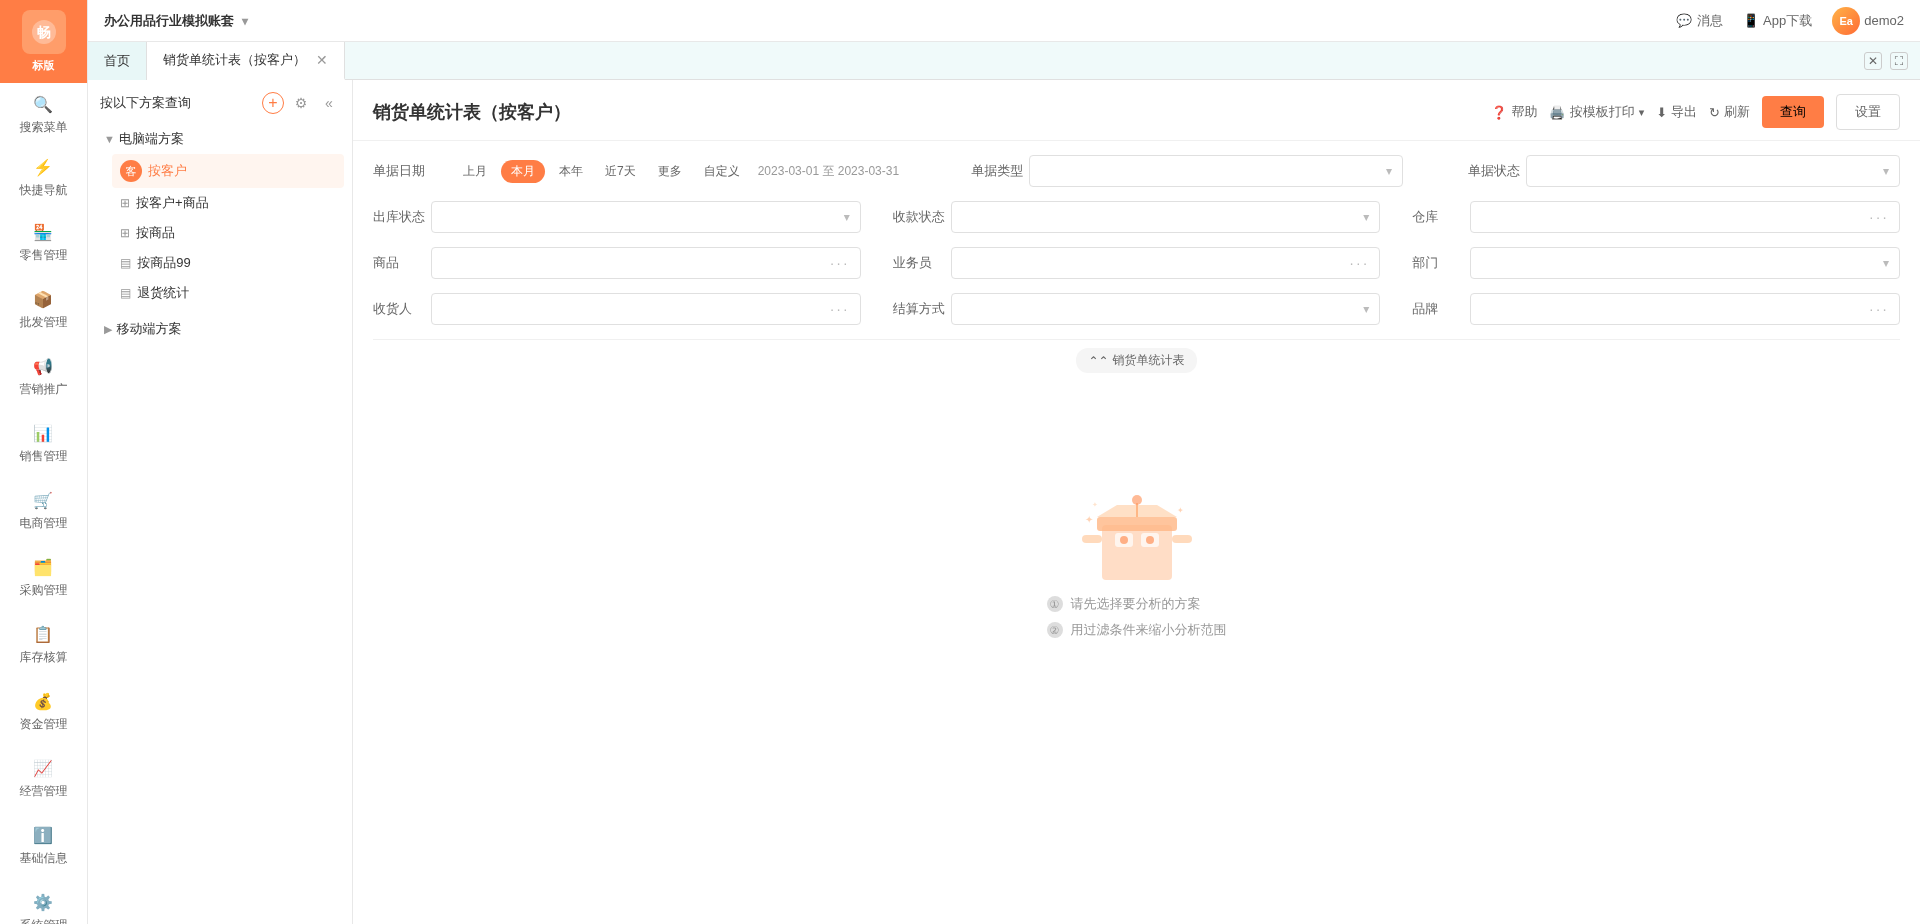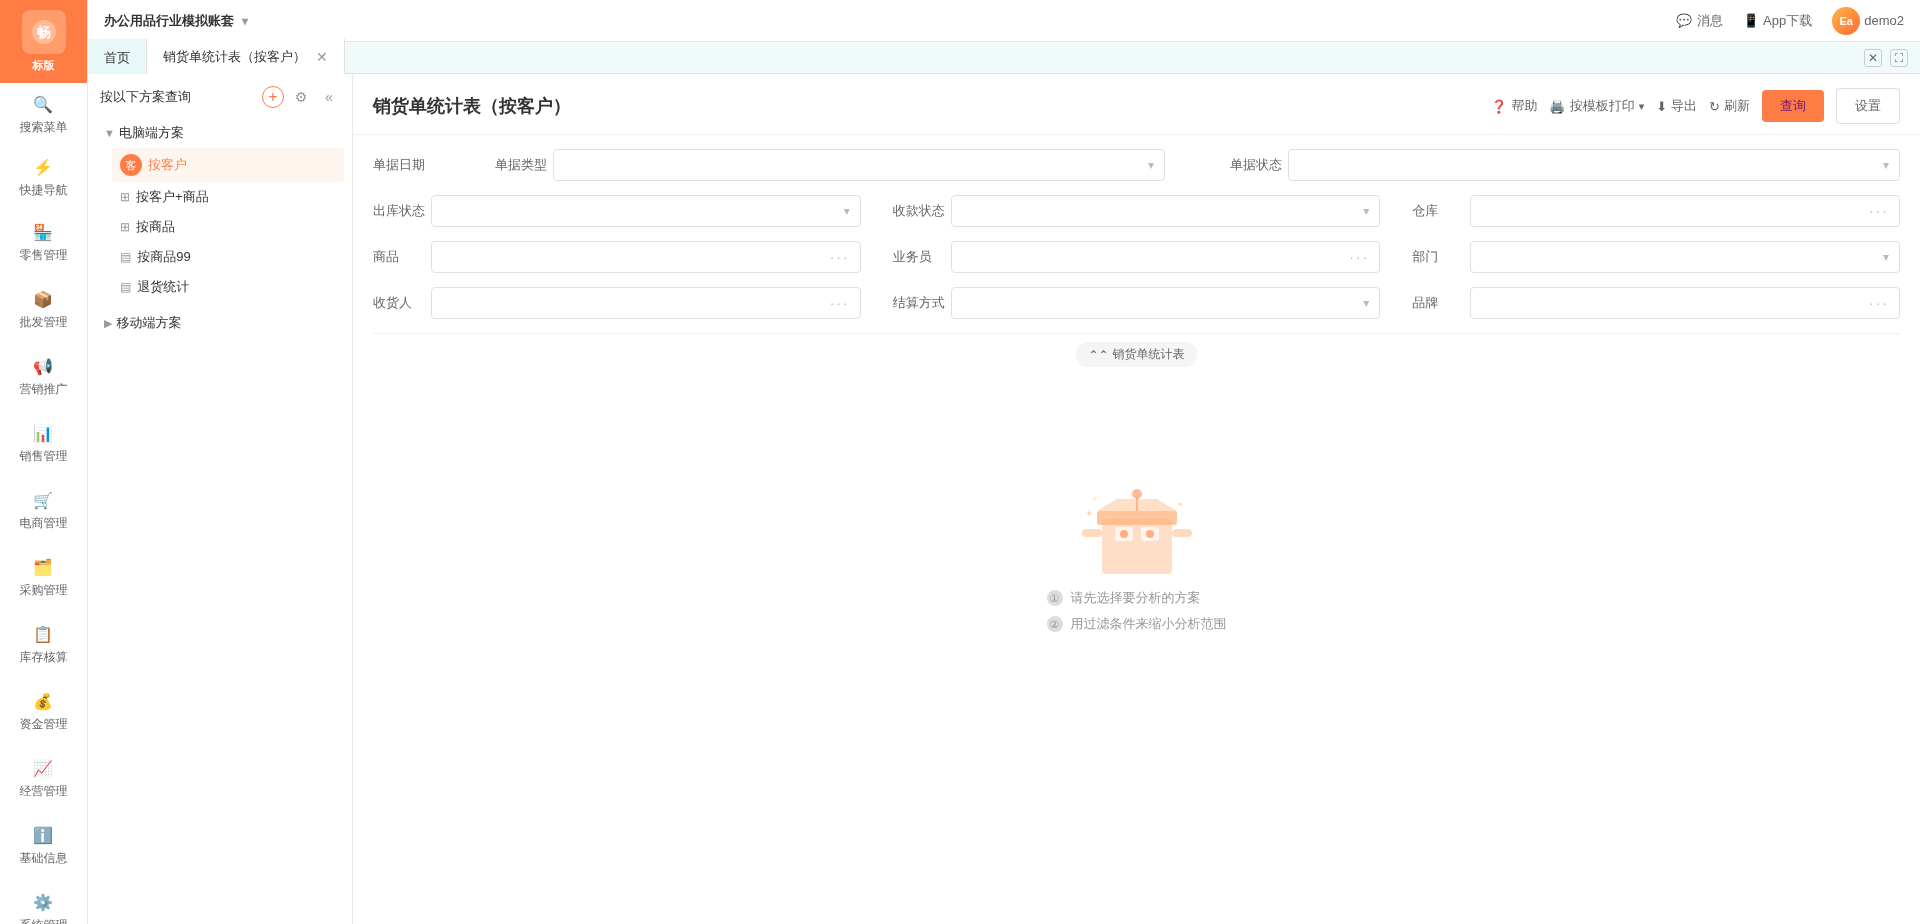--- a/index.html
+++ b/index.html
@@ -20,21 +20,21 @@
     
     .topbar { height: 42px; background: #fff; display: flex; align-items: center; justify-content: space-between; padding: 0 16px; border-bottom: 1px solid #e8e8e8; }
     .topbar-left { display: flex; align-items: center; gap: 8px; font-size: 13px; color: #666; font-weight: bold; }
     .topbar-title { font-size: 13px; color: #333; }
     .topbar-dropdown { font-size: 12px; color: #999; cursor: pointer; }
     .topbar-right { display: flex; align-items: center; gap: 20px; font-size: 13px; color: #666; }
     .topbar-right-item { display: flex; align-items: center; gap: 4px; cursor: pointer; }
     .user-avatar { width: 28px; height: 28px; border-radius: 50%; background: linear-gradient(135deg, #ffb347, #ff6b35); display: flex; align-items: center; justify-content: center; color: #fff; font-size: 11px; font-weight: bold; }
 
     
-    .tabbar { height: 32px; background: #f0fafa; display: flex; align-items: center; padding: 0 0; border-bottom: 1px solid #e0e0e0; }
+    .tabbar { height: 38px; background: #f0fafa; display: flex; align-items: center; padding: 0 0; border-bottom: 1px solid #e0e0e0; }
     .tab-item { height: 38px; padding: 0 16px; display: flex; align-items: center; gap: 6px; font-size: 13px; cursor: pointer; color: #666; border-right: 1px solid #e0e0e0; }
     .tab-item.home { color: #333; background: #e8f7f7; }
     .tab-item.active { background: #fff; color: #333; border-bottom: 2px solid #fff; }
     .tab-close { font-size: 14px; color: #999; cursor: pointer; margin-left: 4px; }
     .tab-window-controls { margin-left: auto; display: flex; align-items: center; gap: 8px; padding: 0 12px; }
     .tab-window-btn { width: 18px; height: 18px; border-radius: 3px; border: 1px solid #ccc; display: flex; align-items: center; justify-content: center; font-size: 12px; cursor: pointer; color: #666; }
 
     
     .content { flex: 1; display: flex; overflow: hidden; }
 
@@ -53,21 +53,21 @@
     .tree-parent-arrow { margin-right: 4px; color: #999; font-size: 11px; }
 
     
     .right-content { flex: 1; background: #fff; overflow-y: auto; padding: 0; }
 
     
     .page-header { display: flex; align-items: center; justify-content: space-between; padding: 14px 20px 10px; border-bottom: 1px solid #f0f0f0; }
     .page-title { font-size: 18px; font-weight: 600; color: #333; }
     .page-actions { display: flex; align-items: center; gap: 12px; font-size: 13px; color: #666; }
     .page-action-item { display: flex; align-items: center; gap: 4px; cursor: pointer; }
-    .btn-primary { background: #ff7d45; color: #701a75; border: none; padding: 6px 18px; border-radius: 4px; font-size: 13px; cursor: pointer; height: 32px; }
+    .btn-primary { background: #ff7d45; color: #000000; border: none; padding: 6px 18px; border-radius: 4px; font-size: 13px; cursor: pointer; height: 32px; }
     .btn-setting { background: #fff; color: #666; border: 1px solid #ddd; padding: 6px 18px; border-radius: 4px; font-size: 13px; cursor: pointer; height: 36px; }
 
     
     .filter-area { padding: 14px 20px; }
     .filter-row { display: flex; align-items: center; margin-bottom: 14px; gap: 12px; }
     .filter-label { width: 70px; font-size: 13px; color: #666; flex-shrink: 0; }
     .filter-date-group { display: flex; align-items: center; gap: 6px; margin-right: 20px; }
     .date-btn { padding: 3px 8px; font-size: 12px; border-radius: 3px; cursor: pointer; color: #666; background: transparent; border: none; }
     .date-btn.active { background: #ff7d45; color: #fff; border-radius: 12px; padding: 3px 10px; }
     .date-range { font-size: 12px; color: #999; margin-left: 4px; }
@@ -271,20 +271,29 @@
           </div>
           <button class="btn-primary">查询</button>
           <button class="btn-setting">设置</button>
         </div>
       </div>
 
       <div class="filter-area">
 
         <div class="filter-row">
           <div class="filter-label">单据日期</div>
+          <div class="filter-date-group">
+            <button class="date-btn">上月</button>
+            <button class="date-btn active">本月</button>
+            <button class="date-btn">本年</button>
+            <button class="date-btn">近7天</button>
+            <button class="date-btn">更多</button>
+            <button class="date-btn">自定义</button>
+            <span class="date-range">2023-03-01 至 2023-03-31</span>
+          </div>
           <div class="filter-col" style="margin-left:40px;">
             <div class="filter-col-label">单据类型</div>
             <div class="filter-select">
               <span class="placeholder"></span>
               <span class="chevron">▾</span>
             </div>
           </div>
           <div class="filter-col" style="margin-left:33px;">
             <div class="filter-col-label">单据状态</div>
             <div class="filter-select">

